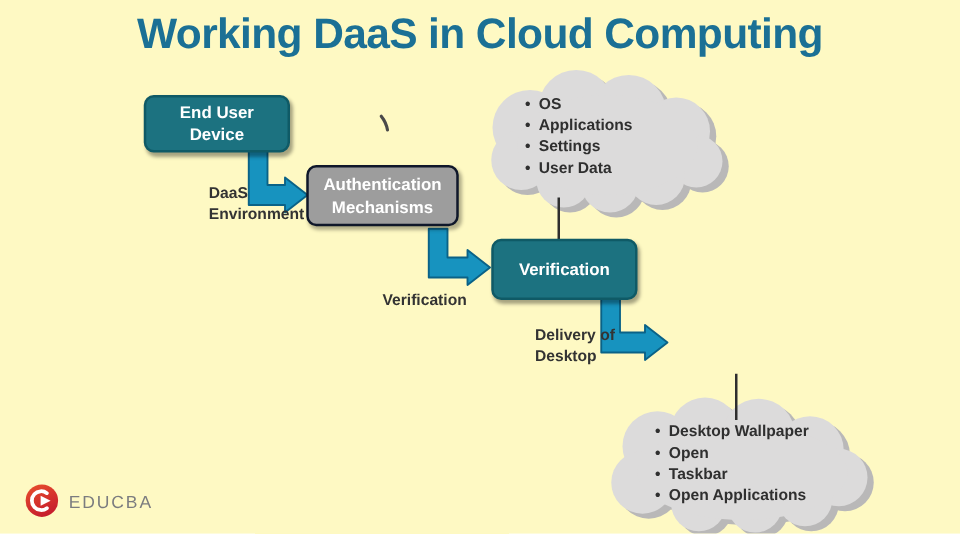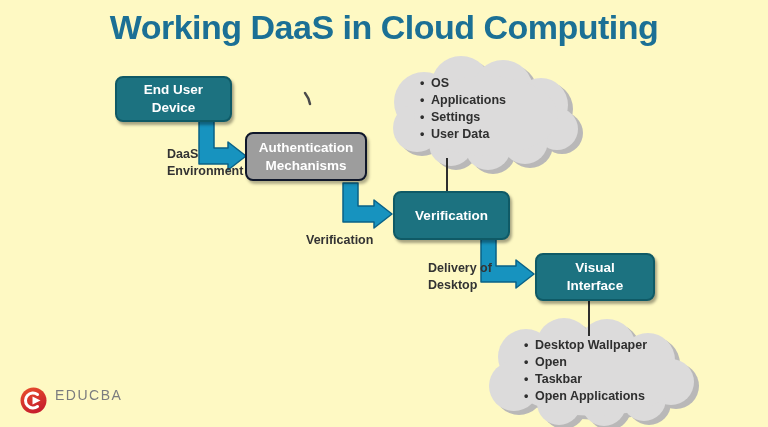--- a/index.html
+++ b/index.html
@@ -30,21 +30,21 @@
   }
   .flow-label span{display:block;}
   .lbl-1{left:167px;top:146px;}
   .lbl-2{left:306px;top:220px;margin-top:12px;}
   .lbl-3{left:428px;top:260px;}
   .cloud-list{position:absolute;font-size:12.5px;font-weight:bold;color:#2F2F2F;}
   .cloud-item{height:17px;display:flex;align-items:center;}
   .cloud-item .bullet{width:11px;flex:0 0 11px;}
   .cloud-list-top{left:420px;top:74px;}
   .cloud-list-bottom{left:524px;top:336px;}
-  .logo{position:absolute;left:20px;top:387px;display:flex;align-items:flex-start;gap:8px;}
+  .logo{position:absolute;left:20px;top:387px;display:flex;align-items:center;gap:8px;}
   .logo-text{color:#7B7C7F;font-size:14px;letter-spacing:1.5px;font-weight:normal;}
 </style>
 </head>
 <body>
 
 <div class="stage">
 
   <h1 class="title">Working DaaS in Cloud Computing</h1>
 
   <svg class="gfx" viewBox="0 0 768 427" aria-hidden="true">
@@ -123,24 +123,20 @@
   <div class="box teal box-eud">
     <span>End User</span>
     <span>Device</span>
   </div>
   <div class="box gray box-auth">
     <span>Authentication</span>
     <span>Mechanisms</span>
   </div>
   <div class="box teal box-vde">
     <span>Verification</span>
-  </div>
-  <div class="box teal box-vif">
-    <span>Visual</span>
-    <span>Interface</span>
   </div>
 
   <div class="flow-label lbl-1">
     <span>DaaS</span>
     <span>Environment</span>
   </div>
   <div class="flow-label lbl-2">
     <span>Verification</span>
   </div>
   <div class="flow-label lbl-3">

